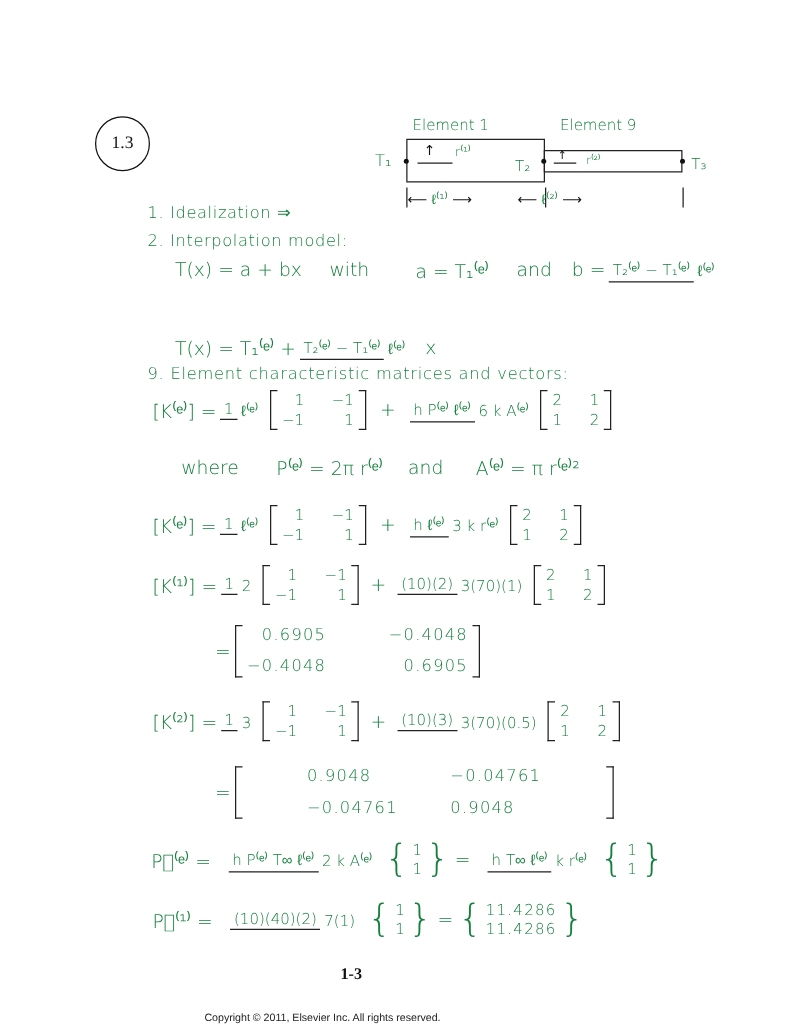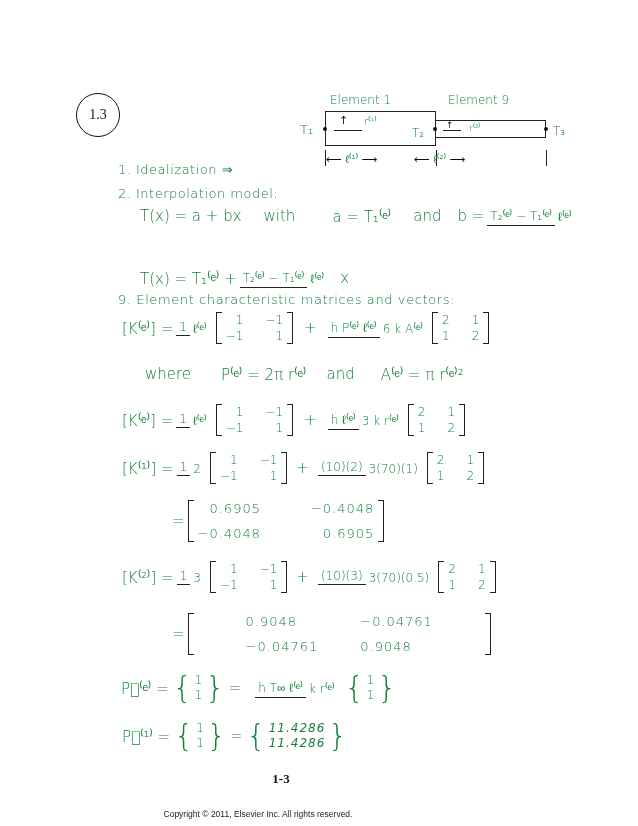--- a/index.html
+++ b/index.html
@@ -262,20 +262,24 @@
         <span>−0.04761</span>
         <span>−0.04761</span>
         <span>0.9048</span>
       </span>
       <span class="br-r"></span>
     </span>
 </div>
 
 <div class="line-row hw eq" style="left:121px;top:673px;">
   <span>P⃗⁽ᵉ⁾ =</span>
+  <span class="frac small" style="margin-left:14px;">
+      <span class="num">h P⁽ᵉ⁾ T∞ ℓ⁽ᵉ⁾</span>
+      <span class="den">2 k A⁽ᵉ⁾</span>
+    </span>
   <span class="vec">
       <span class="curly">{</span>
       <span class="cells">
         <span>1</span>
         <span>1</span>
       </span>
       <span class="curly">}</span>
     </span>
   <span>=</span>
   <span class="frac small" style="margin-left:14px;">
@@ -287,32 +291,36 @@
       <span class="cells">
         <span>1</span>
         <span>1</span>
       </span>
       <span class="curly">}</span>
     </span>
 </div>
 
 <div class="line-row hw eq" style="left:122px;top:721px;">
   <span>P⃗⁽¹⁾ =</span>
+  <span class="frac small" style="margin-left:14px;">
+      <span class="num">(10)(40)(2)</span>
+      <span class="den">7(1)</span>
+    </span>
   <span class="vec">
       <span class="curly">{</span>
       <span class="cells">
         <span>1</span>
         <span>1</span>
       </span>
       <span class="curly">}</span>
     </span>
   <span>=</span>
   <span class="vec">
       <span class="curly">{</span>
-      <span class="cells" style="letter-spacing:1px;font-style:italic;">
+      <span class="cells" style="letter-spacing:1px;">
         <span>11.4286</span>
         <span>11.4286</span>
       </span>
       <span class="curly">}</span>
     </span>
 </div>
 
 <div class="footer-page">1-3</div>
 <div class="footer-copy">Copyright © 2011, Elsevier Inc. All rights reserved.</div>
 

